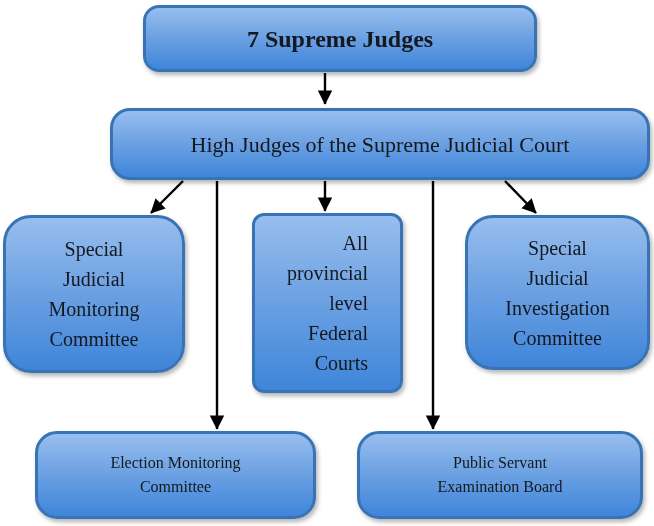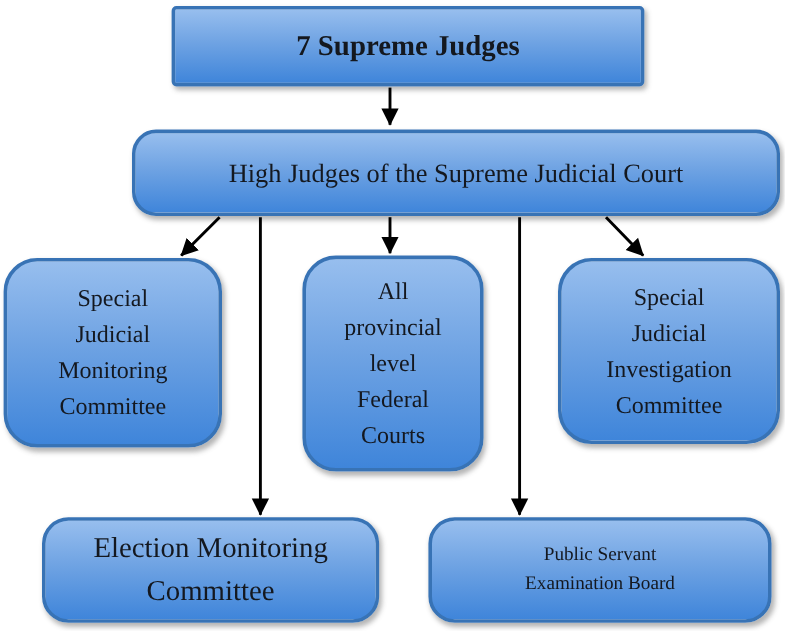--- a/index.html
+++ b/index.html
@@ -36,26 +36,26 @@
     align-items:center;
     justify-content:center;
     color:var(--text);
     text-align:center;
   }
   .label{
     white-space:pre-line;
     line-height:1.5;
     padding:0 4px;
   }
-  .n-supreme      { left:143px; top:5px;   width:394px; height:67px;  border-radius:4px; font-size:24px; font-weight:700; }
+  .n-supreme      { left:143px; top:5px;   width:394px; height:67px;  border-radius:16px; font-size:24px; font-weight:700; }
   .n-high         { left:110px; top:108px; width:540px; height:72px;  border-radius:20px; font-size:22px; }
   .n-monitoring   { left:3px;   top:215px; width:182px; height:158px; border-radius:28px; font-size:20px; }
-  .n-courts       { left:252px; top:213px; width:151px; height:180px; border-radius:28px; font-size:20px; }
+  .n-courts       { left:252px; top:213px; width:151px; height:180px; border-radius:12px; font-size:20px;text-align:right; }
   .n-investigation{ left:465px; top:215px; width:185px; height:155px; border-radius:28px; font-size:20px; }
-  .n-election     { left:35px;  top:431px; width:281px; height:88px;  border-radius:22px; font-size:24px; }
+  .n-election     { left:35px;  top:431px; width:281px; height:88px;  border-radius:22px; font-size:16px; }
   .n-public       { left:357px; top:431px; width:286px; height:88px;  border-radius:22px; font-size:16px; }
   svg.edges{
     position:absolute;
     left:0; top:0;
     width:654px; height:526px;
     pointer-events:none;
   }
   svg.edges line{
     stroke:var(--arrow);
     stroke-width:2.4;

